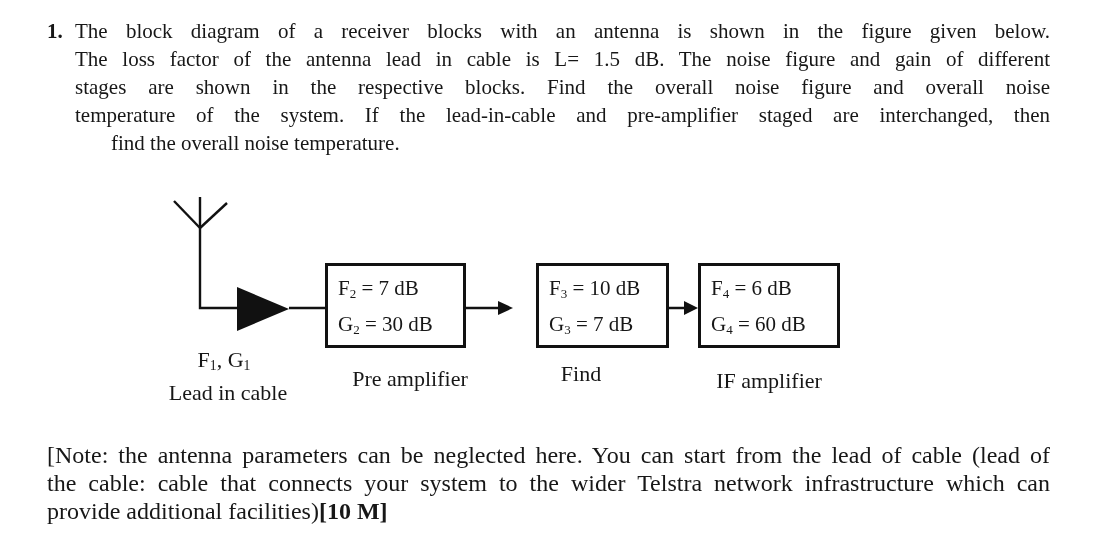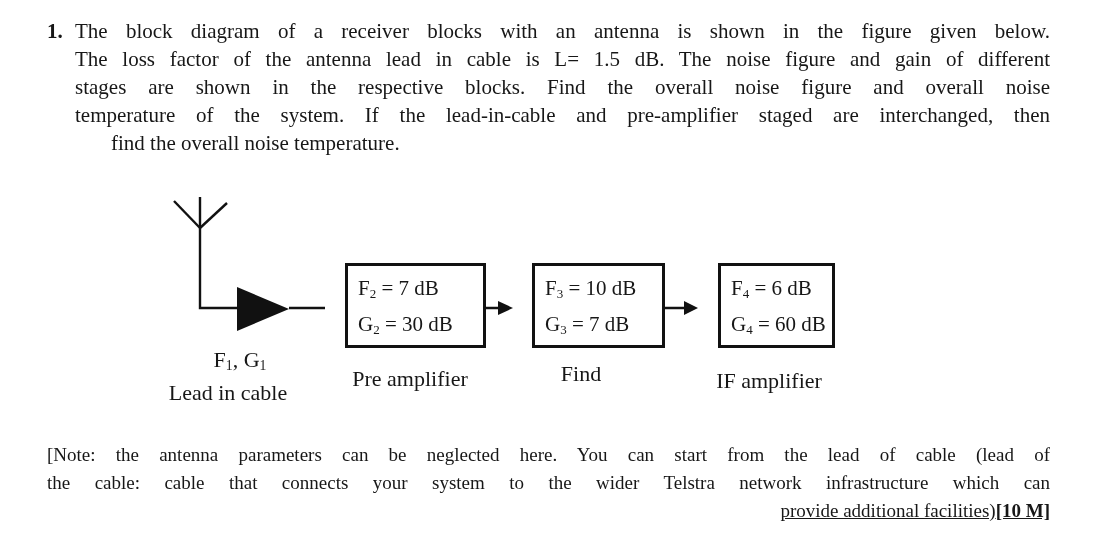--- a/index.html
+++ b/index.html
@@ -52,57 +52,55 @@
     position: absolute;
     top: 263px;
     height: 85px;
     border: 3px solid #111111;
     background: #ffffff;
     box-sizing: border-box;
     padding: 7px 0 0 10px;
     font-size: 21px;
     line-height: 30px;
     white-space: nowrap;
-    margin-left: 20px;
   }
   .block-b1 { left: 325px; width: 141px; }
-  .block-b2 { left: 512px; width: 133px; }
-  .block-b3 { left: 698px; width: 117px; }
+  .block-b2 { left: 536px; width: 133px; }
+  .block-b3 { left: 698px; width: 142px; }
 
   .sb {
     font-size: 0.62em;
     vertical-align: -0.24em;
   }
 
   .caption {
     position: absolute;
     transform: translateX(-50%);
     font-size: 22px;
     line-height: 26px;
     white-space: nowrap;
   }
   .cap-pre   { left: 410px; top: 366px; }
   .cap-mixer { left: 581px; top: 361px; }
   .cap-if    { left: 769px; top: 368px; text-align: right; }
-  .cap-fg    { left: 240px; top: 347px; }
+  .cap-fg    { left: 224px; top: 347px; }
   .cap-lead  { left: 228px; top: 380px; }
 
   
   .note {
     position: absolute;
     left: 47px;
     top: 441px;
     width: 1003px;
-    font-size: 19px;
+    font-size: 24px;
     line-height: 28px;
   }
   .note-last {
     display: flex;
-    justify-content: flex-end;
-    text-decoration: underline;
+    justify-content: flex-start;
   }
   .marks { font-weight: bold; }
 </style>
 </head>
 <body>
 
 <div class="problem">
   <div class="pnum">1.</div>
   <div class="ptext">
     <div class="jline">The block diagram of a receiver blocks with an antenna is shown in the figure given below.</div>

